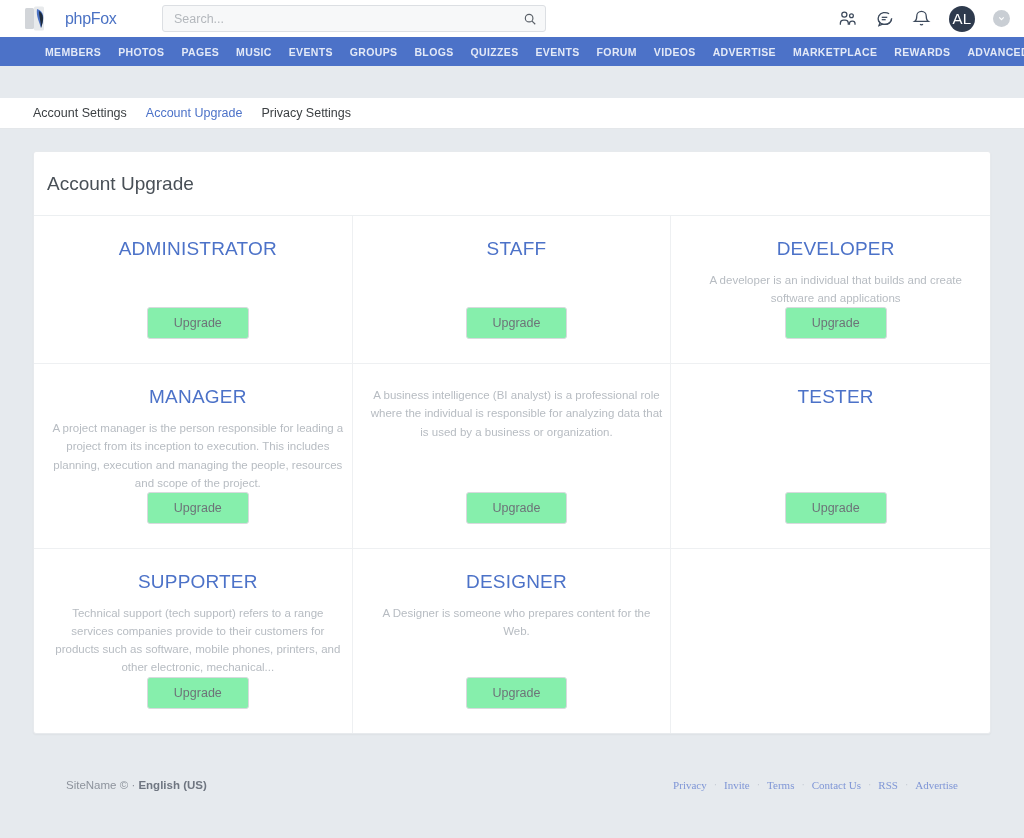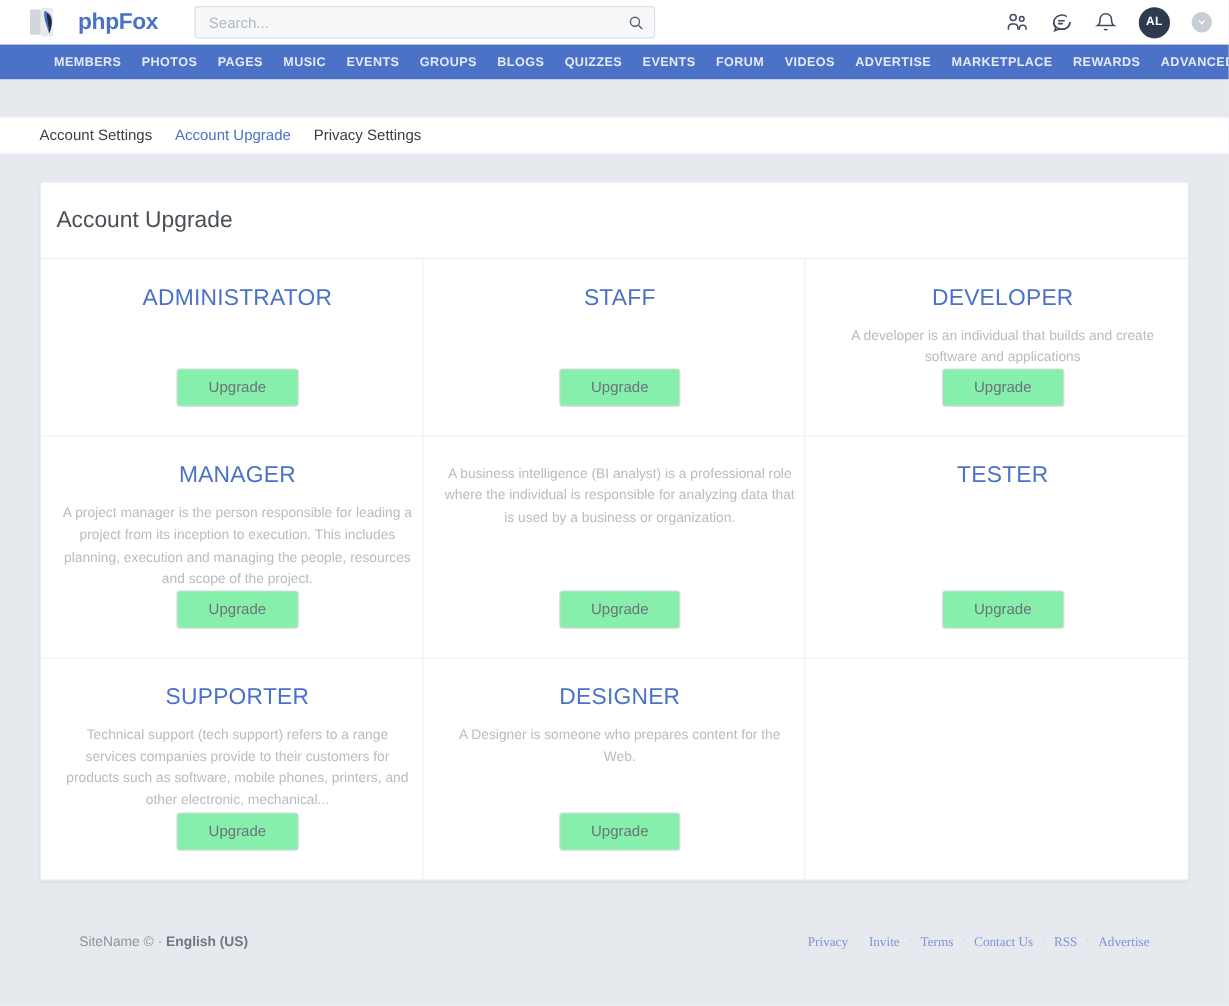--- a/index.html
+++ b/index.html
@@ -15,21 +15,21 @@
     height: 37px;
     background: #ffffff;
     display: flex;
     align-items: center;
     padding: 0 14px 0 24px;
     position: relative;
   }
   .brand { display: flex; align-items: center; gap: 7px; }
   .brand-mark { width: 34px; height: 26px; position: relative; }
   .brand-text {
-    font-size: 19px; font-weight: bold; color: #4b72c4;
+    font-size: 16px; font-weight: normal; color: #4b72c4;
     letter-spacing: -0.3px;
   }
   .search-wrap {
     position: absolute; left: 162px; top: 5px;
     width: 384px; height: 27px;
     border: 1px solid #dcdfe3; border-radius: 3px;
     background: #f7f8f9;
     display: flex; align-items: center;
     padding: 0 8px 0 11px;
   }
@@ -41,21 +41,21 @@
   .search-input::placeholder { color: #b4b8bd; }
   .search-icon { width: 14px; height: 14px; color: #5a6068; }
 
   .header-actions {
     margin-left: auto; display: flex; align-items: center; gap: 18px;
   }
   .hicon { width: 19px; height: 19px; color: #3d4a5c; display: block; }
   .avatar {
     width: 26px; height: 26px; border-radius: 50%;
     background: #2e3a4d; color: #fff;
-    font-size: 10px; font-weight: bold;
+    font-size: 15px; font-weight: normal;
     display: flex; align-items: center; justify-content: center;
     letter-spacing: 0.3px;
   }
   .caret-circle {
     width: 17px; height: 17px; border-radius: 50%;
     background: #c9ced4; display: flex; align-items: center; justify-content: center;
   }
   .caret-circle svg { width: 9px; height: 9px; color: #fff; }
 
   

